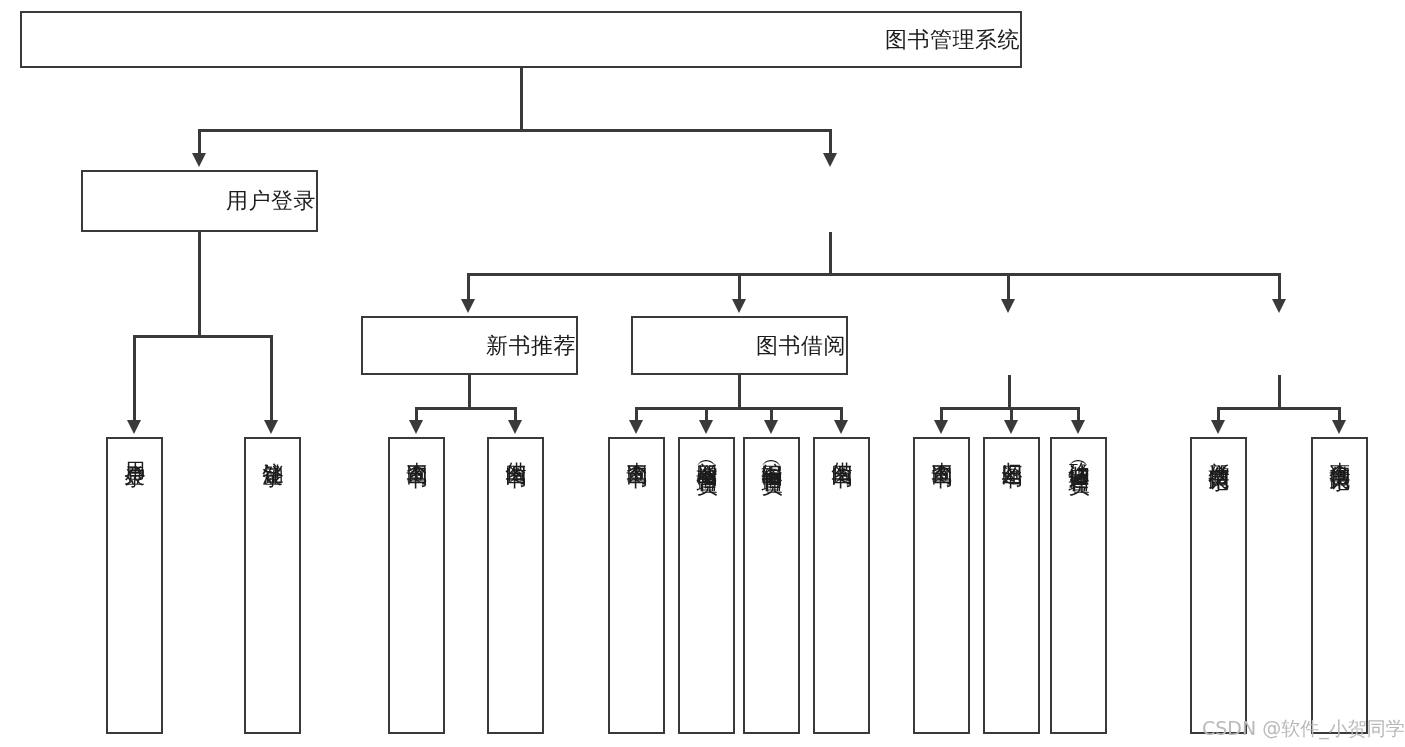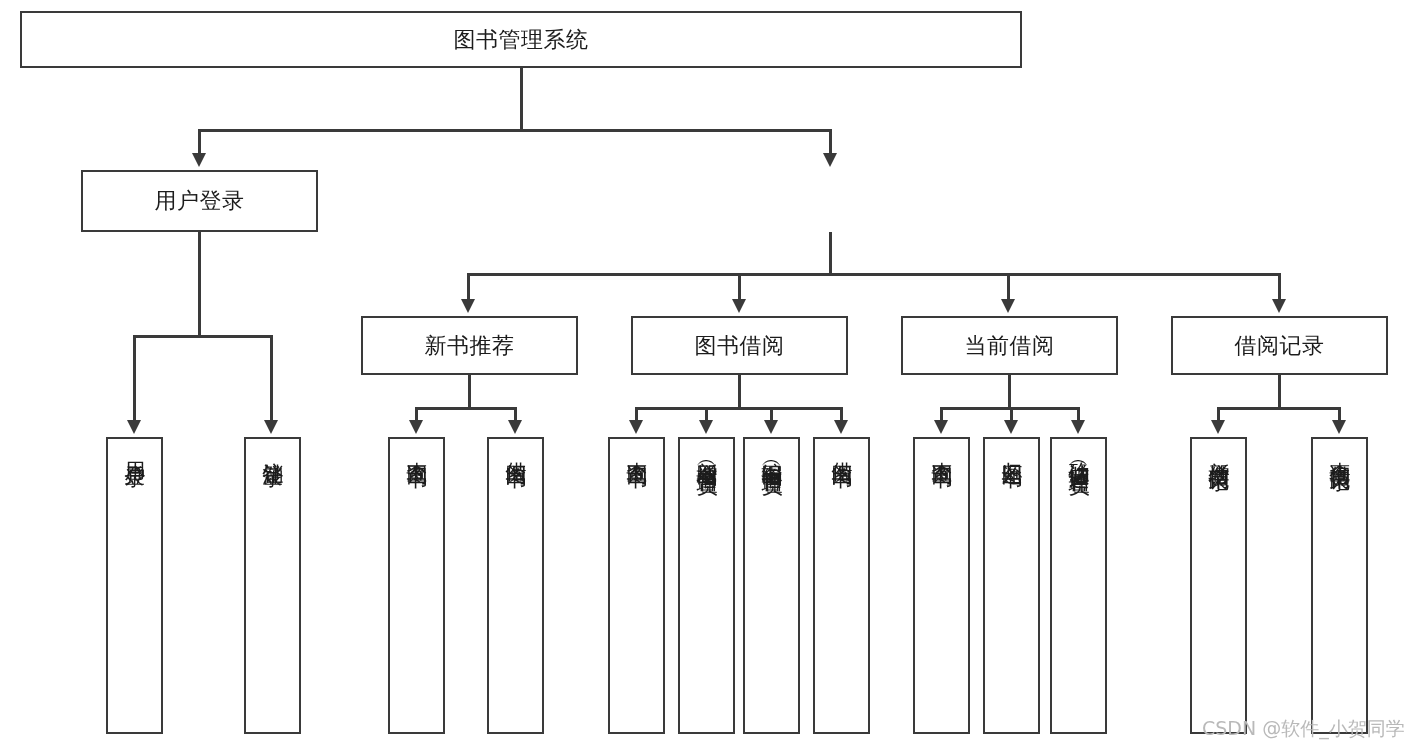--- a/index.html
+++ b/index.html
@@ -16,21 +16,21 @@
     overflow: hidden;
   }
   
   .node {
     position: absolute;
     box-sizing: border-box;
     border: 2.5px solid #3a3a3a;
     background: #ffffff;
     display: flex;
     align-items: center;
-    justify-content: center;
+    justify-content: flex-end;
     color: #1c1c1c;
     z-index: 3;
   }
   .node .lbl {
     display: block;
     line-height: 1.18;
     letter-spacing: 0.5px;
     white-space: nowrap;
   }
   
@@ -149,26 +149,20 @@
   <div class="node horiz" id="n-l2-0" style="left: 81px; top: 170px; width: 237px; height: 62px;">
     <span class="lbl">用户登录</span>
   </div>
 
   <div class="node horiz" id="n-l3-0" style="left: 361px; top: 316px; width: 217px; height: 59px;">
     <span class="lbl">新书推荐</span>
   </div>
   <div class="node horiz" id="n-l3-1" style="left: 631px; top: 316px; width: 217px; height: 59px;">
     <span class="lbl">图书借阅</span>
   </div>
-  <div class="node horiz" id="n-l3-2" style="left: 901px; top: 316px; width: 217px; height: 59px;">
-    <span class="lbl">当前借阅</span>
-  </div>
-  <div class="node horiz" id="n-l3-3" style="left: 1171px; top: 316px; width: 217px; height: 59px;">
-    <span class="lbl">借阅记录</span>
-  </div>
 
   <div class="node vert" id="n-lf-0" style="left: 106px; top: 437px; width: 57px; height: 297px;">
     <span class="lbl">用户登录</span>
   </div>
   <div class="node vert" id="n-lf-1" style="left: 244px; top: 437px; width: 57px; height: 297px;">
     <span class="lbl">注销登录</span>
   </div>
   <div class="node vert" id="n-lf-2" style="left: 388px; top: 437px; width: 57px; height: 297px;">
     <span class="lbl">查询图书</span>
   </div>

